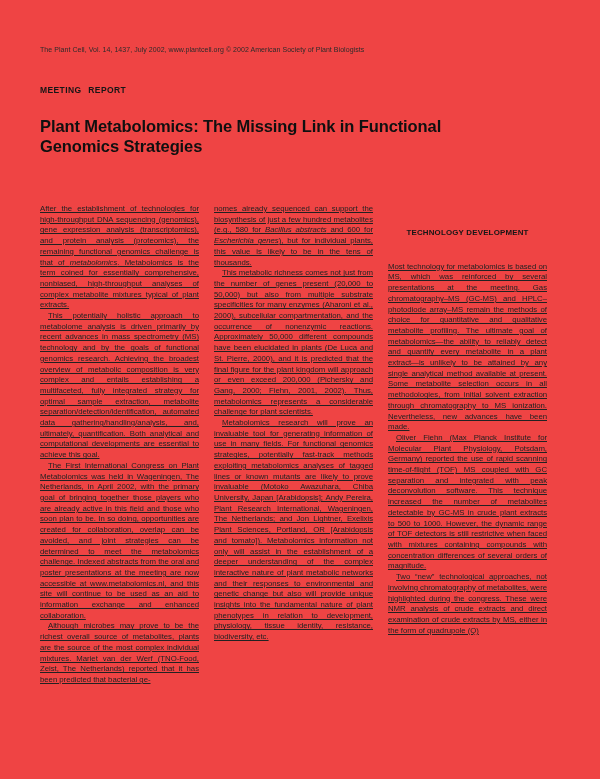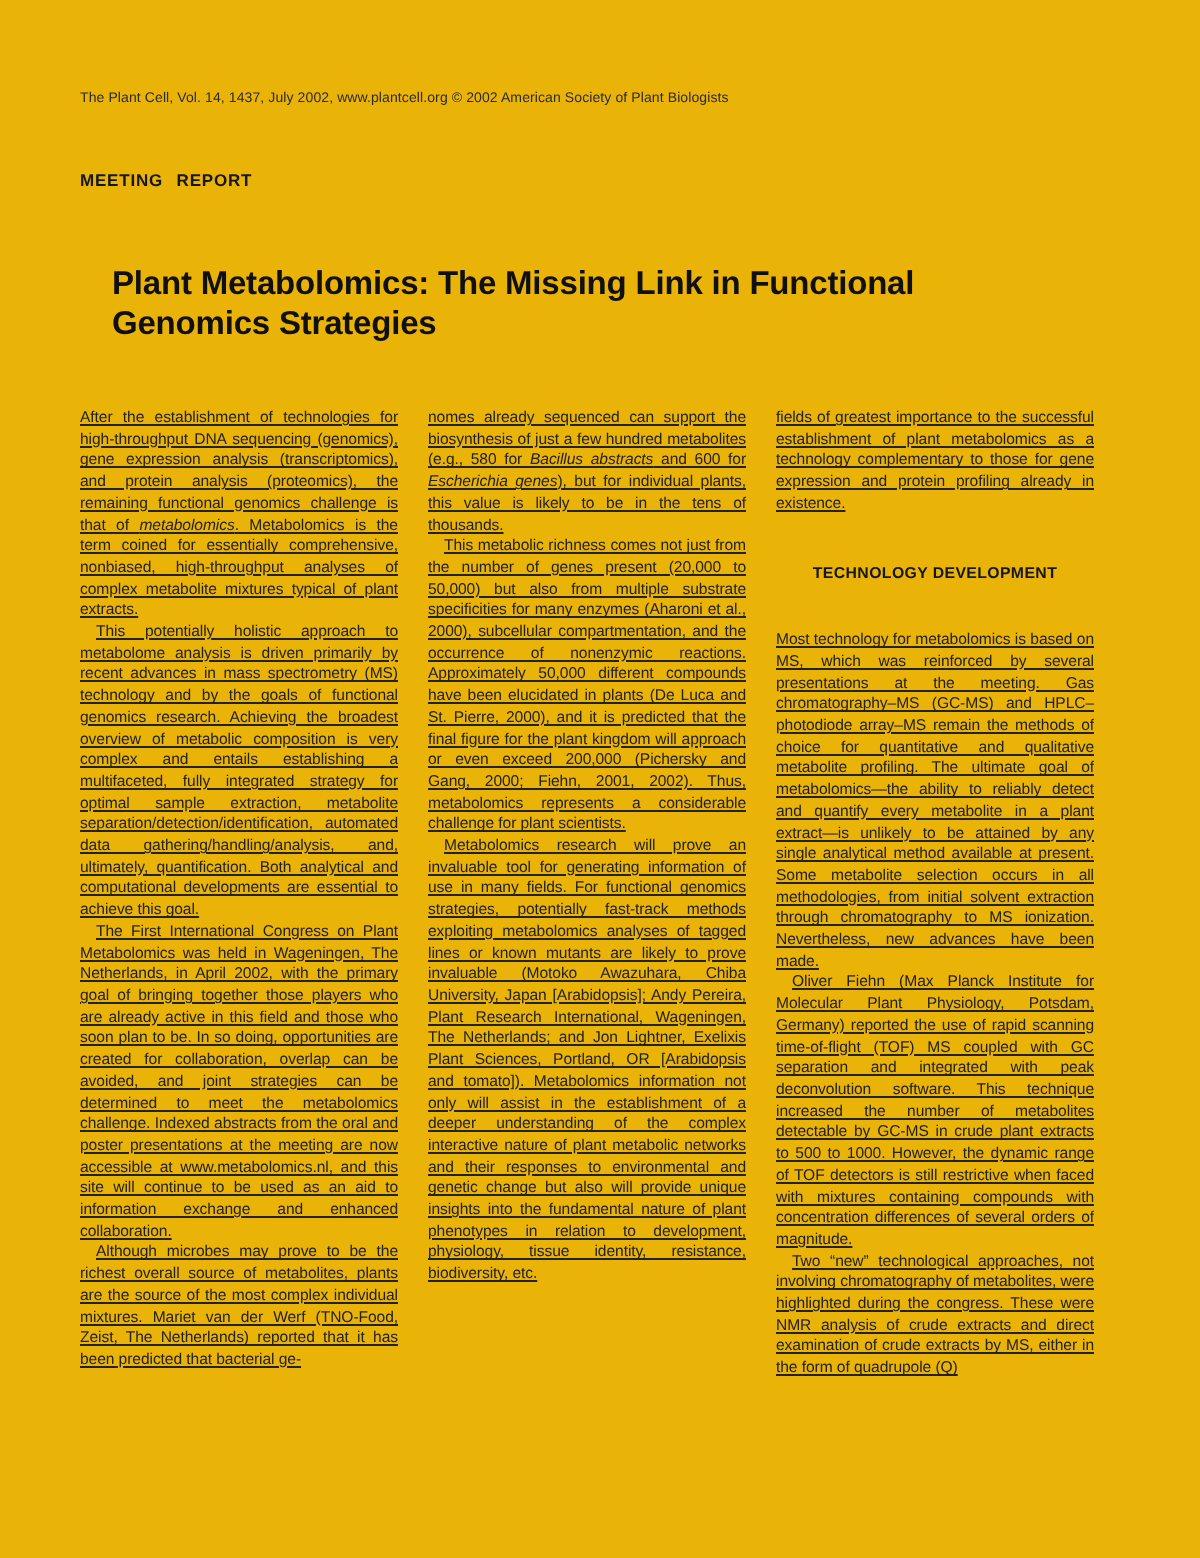--- a/index.html
+++ b/index.html
@@ -1,20 +1,20 @@
 <!DOCTYPE html>
 <html><head>
 <meta charset="utf-8">
 <style>
   html,body{margin:0;padding:0;background:#e8e8e8;}
   .page{
     position:relative;
     width:600px;height:779px;
     margin:0 auto;
-    background:#eab308;
+    background:#ef4444;
     font-family:"Liberation Sans","DejaVu Sans",sans-serif;
     color:#1f1f1f;
     box-shadow:0 0 4px rgba(0,0,0,.25);
     overflow:hidden;
   }
   .journal-line{
     position:absolute;left:40px;top:46px;width:520px;
     font-size:7px;letter-spacing:.05px;color:#2b2b2b;
     white-space:nowrap;
   }
@@ -53,35 +53,34 @@
   .col i{font-style:italic;}
 </style>
 </head>
 <body>
 
 <div class="page">
   <div class="journal-line">The Plant Cell, Vol. 14, 1437, July 2002, www.plantcell.org © 2002 American Society of Plant Biologists</div>
 
   <div class="kicker">MEETING REPORT</div>
 
-  <h1 class="title" style="margin:16px;">Plant Metabolomics: The Missing Link in Functional Genomics Strategies</h1>
+  <h1 class="title" style="margin:0;">Plant Metabolomics: The Missing Link in Functional Genomics Strategies</h1>
 
   <div class="columns">
     <div class="col">
         <p><span>After the establishment of technologies for high-throughput DNA sequencing (genomics), gene expression analysis (transcriptomics), and protein analysis (proteomics), the remaining functional genomics challenge is that of </span><i>metabolomics</i><span>. Metabolomics is the term coined for essentially comprehensive, nonbiased, high-throughput analyses of complex metabolite mixtures typical of plant extracts.</span></p>
         <p class="indent"><span>This potentially holistic approach to metabolome analysis is driven primarily by recent advances in mass spectrometry (MS) technology and by the goals of functional genomics research. Achieving the broadest overview of metabolic composition is very complex and entails establishing a multifaceted, fully integrated strategy for optimal sample extraction, metabolite separation/detection/identification, automated data gathering/handling/analysis, and, ultimately, quantification. Both analytical and computational developments are essential to achieve this goal.</span></p>
         <p class="indent"><span>The First International Congress on Plant Metabolomics was held in Wageningen, The Netherlands, in April 2002, with the primary goal of bringing together those players who are already active in this field and those who soon plan to be. In so doing, opportunities are created for collaboration, overlap can be avoided, and joint strategies can be determined to meet the metabolomics challenge. Indexed abstracts from the oral and poster presentations at the meeting are now accessible at www.metabolomics.nl, and this site will continue to be used as an aid to information exchange and enhanced collaboration.</span></p>
         <p class="indent"><span>Although microbes may prove to be the richest overall source of metabolites, plants are the source of the most complex individual mixtures. Mariet van der Werf (TNO-Food, Zeist, The Netherlands) reported that it has been predicted that bacterial ge-</span></p>
       </div>
     <div class="col">
         <p><span>nomes already sequenced can support the biosynthesis of just a few hundred metabolites (e.g., 580 for </span><i>Bacillus abstracts</i><span> and 600 for </span><i>Escherichia genes</i><span>), but for individual plants, this value is likely to be in the tens of thousands.</span></p>
         <p class="indent"><span>This metabolic richness comes not just from the number of genes present (20,000 to 50,000) but also from multiple substrate specificities for many enzymes (Aharoni et al., 2000), subcellular compartmentation, and the occurrence of nonenzymic reactions. Approximately 50,000 different compounds have been elucidated in plants (De Luca and St. Pierre, 2000), and it is predicted that the final figure for the plant kingdom will approach or even exceed 200,000 (Pichersky and Gang, 2000; Fiehn, 2001, 2002). Thus, metabolomics represents a considerable challenge for plant scientists.</span></p>
         <p class="indent"><span>Metabolomics research will prove an invaluable tool for generating information of use in many fields. For functional genomics strategies, potentially fast-track methods exploiting metabolomics analyses of tagged lines or known mutants are likely to prove invaluable (Motoko Awazuhara, Chiba University, Japan [Arabidopsis]; Andy Pereira, Plant Research International, Wageningen, The Netherlands; and Jon Lightner, Exelixis Plant Sciences, Portland, OR [Arabidopsis and tomato]). Metabolomics information not only will assist in the establishment of a deeper understanding of the complex interactive nature of plant metabolic networks and their responses to environmental and genetic change but also will provide unique insights into the fundamental nature of plant phenotypes in relation to development, physiology, tissue identity, resistance, biodiversity, etc.</span></p>
       </div>
     <div class="col">
-        <p><span>fields of greatest importance to the successful establishment of plant metabolomics as a technology complementary to those for gene expression and protein profiling already in existence.</span></p>
         <h3>TECHNOLOGY DEVELOPMENT</h3>
         <p><span>Most technology for metabolomics is based on MS, which was reinforced by several presentations at the meeting. Gas chromatography–MS (GC-MS) and HPLC–photodiode array–MS remain the methods of choice for quantitative and qualitative metabolite profiling. The ultimate goal of metabolomics—the ability to reliably detect and quantify every metabolite in a plant extract—is unlikely to be attained by any single analytical method available at present. Some metabolite selection occurs in all methodologies, from initial solvent extraction through chromatography to MS ionization. Nevertheless, new advances have been made.</span></p>
         <p class="indent"><span>Oliver Fiehn (Max Planck Institute for Molecular Plant Physiology, Potsdam, Germany) reported the use of rapid scanning time-of-flight (TOF) MS coupled with GC separation and integrated with peak deconvolution software. This technique increased the number of metabolites detectable by GC-MS in crude plant extracts to 500 to 1000. However, the dynamic range of TOF detectors is still restrictive when faced with mixtures containing compounds with concentration differences of several orders of magnitude.</span></p>
         <p class="indent"><span>Two “new” technological approaches, not involving chromatography of metabolites, were highlighted during the congress. These were NMR analysis of crude extracts and direct examination of crude extracts by MS, either in the form of quadrupole (Q)</span></p>
       </div>
   </div>
 </div>
 
 </body></html>

